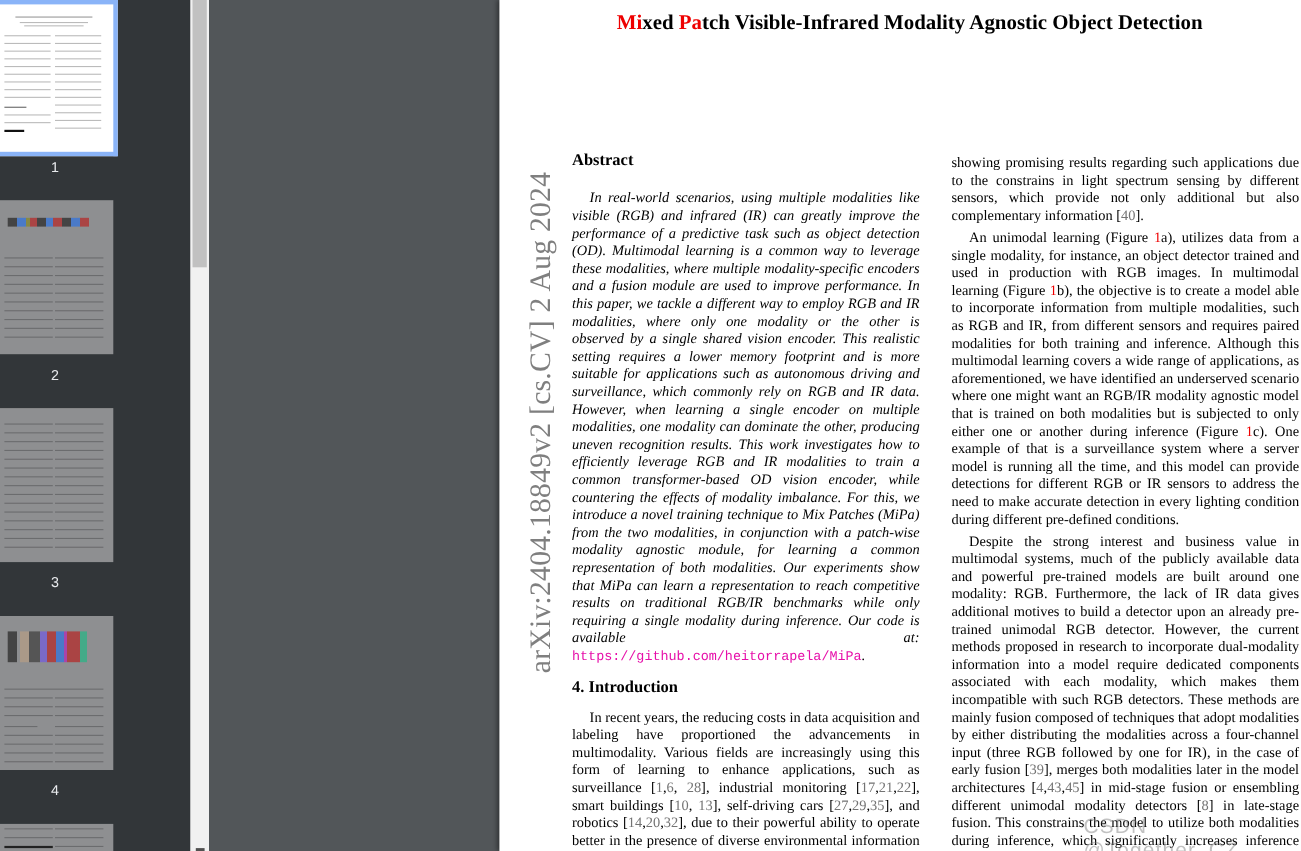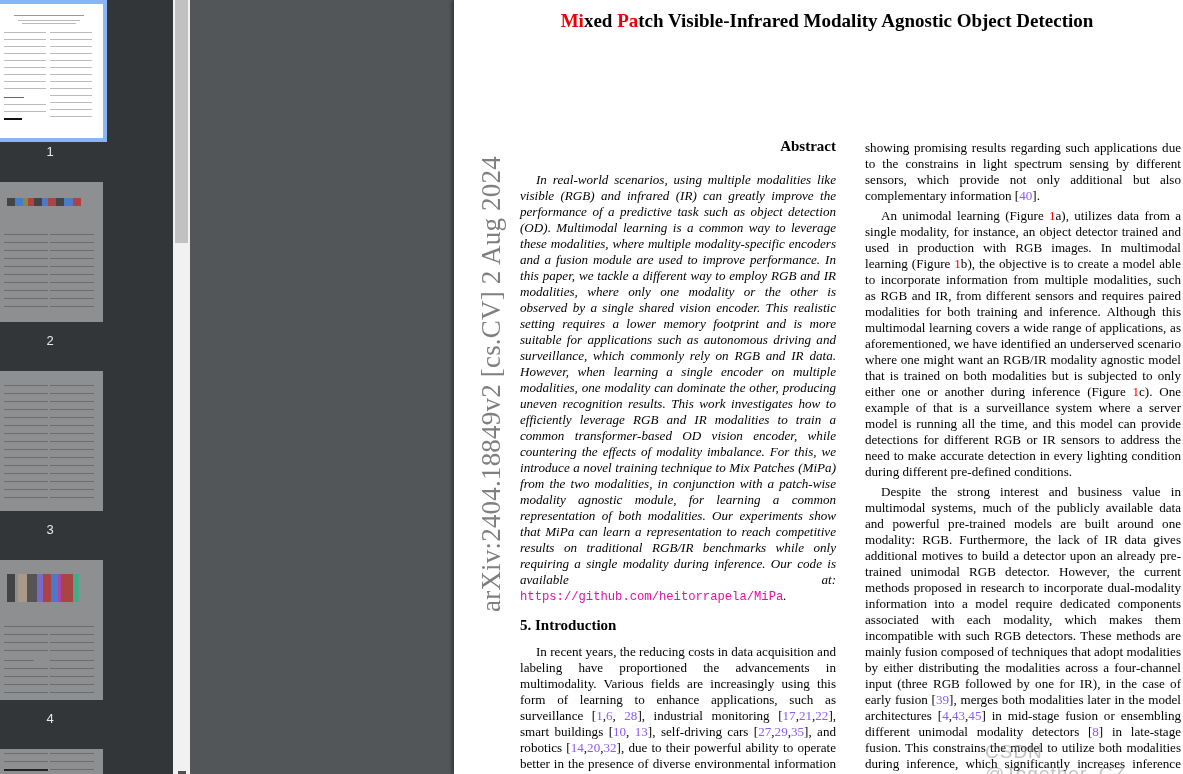--- a/index.html
+++ b/index.html
@@ -15,28 +15,28 @@
   .sb-thumb { position:absolute; left:175px; top:0; width:13px; height:243px; background:#c1c1c1; }
   .sb-arrow { position:absolute; left:178px; top:771px; width:8px; height:3px; background:#505050; }
   .viewer { position:absolute; left:190px; top:0; width:993px; height:774px; background:#525659; }
   .page { position:absolute; left:454px; top:0; width:902px; height:774px; background:#fff; box-shadow:-2px 0 4px rgba(0,0,0,0.4);text-decoration:underline; }
   .title { position:absolute; left:0; top:10px; width:746px; text-align:center; font-weight:bold; font-size:19px; color:#000; }
   .title .red { color:#e00; }
   .authors { position:absolute; left:0; top:64px; width:746px; text-align:center; font-size:15px; color:#000; line-height:20px; }
   .arxiv { position:absolute; left:22px; top:612px; transform-origin:0 0; transform:rotate(-90deg); font-size:27px; color:#7f7f7f; white-space:nowrap; letter-spacing:0.2px; }
   .col { position:absolute; font-size:13.1px; line-height:16px; color:#000; text-align:justify; }
   .col p { margin:0; text-indent:16px; }
-  .abs-head { position:absolute; left:66px; top:138px; width:316px; text-align:right; font-weight:bold; font-size:15px; }
+  .abs-head { position:absolute; left:66px; top:138px; width:316px; text-align:left; font-weight:bold; font-size:15px; }
   .abstract { left:66px; top:172px; width:316px; font-style:italic; }
   .abstract .link { color:#e60ea9; font-family:"Liberation Mono", monospace; font-style:normal; font-size:12.2px; }
   .intro-head { position:absolute; left:66px; top:617px; font-weight:bold; font-size:15px; }
   .intro { left:66px; top:644px; width:316px; }
   .right { left:411px; top:140px; width:316px; }
   .right p + p { margin-top:4px; }
-  .cite { color:#8b5cf6; }
+  .cite { color:#737373; }
   .fref { color:#e00; }
   .watermark { position:absolute; left:985px; top:741px; font-family:"Liberation Sans", sans-serif; font-size:19px; color:rgba(120,120,120,0.45); letter-spacing:1px; }
 </style>
 </head>
 <body>
 
 <div class="sidebar">
   <div class="thumb active" style="top:0;height:134px;">
     <div class="tline" style="left:14px;top:11px;width:70px;background:#999;"></div>
     <div class="tline" style="left:18px;top:16px;width:62px;"></div>
@@ -173,21 +173,21 @@
   <div class="authors">
   </div>
 
   <div class="arxiv">arXiv:2404.18849v2  [cs.CV]  2 Aug 2024</div>
 
   <div class="abs-head">Abstract</div>
   <div class="col abstract">
     <p><span>In real-world scenarios, using multiple modalities like visible (RGB) and infrared (IR) can greatly improve the performance of a predictive task such as object detection (OD). Multimodal learning is a common way to leverage these modalities, where multiple modality-specific encoders and a fusion module are used to improve performance. In this paper, we tackle a different way to employ RGB and IR modalities, where only one modality or the other is observed by a single shared vision encoder. This realistic setting requires a lower memory footprint and is more suitable for applications such as autonomous driving and surveillance, which commonly rely on RGB and IR data. However, when learning a single encoder on multiple modalities, one modality can dominate the other, producing uneven recognition results. This work investigates how to efficiently leverage RGB and IR modalities to train a common transformer-based OD vision encoder, while countering the effects of modality imbalance. For this, we introduce a novel training technique to Mix Patches (MiPa) from the two modalities, in conjunction with a patch-wise modality agnostic module, for learning a common representation of both modalities. Our experiments show that MiPa can learn a representation to reach competitive results on traditional RGB/IR benchmarks while only requiring a single modality during inference. Our code is available at: </span><span class="link">https://github.com/heitorrapela/MiPa</span>.</p>
   </div>
 
-  <div class="intro-head">5. Introduction</div>
+  <div class="intro-head">4. Introduction</div>
   <div class="col intro">
     <p><span>In recent years, the reducing costs in data acquisition and labeling have proportioned the advancements in multimodality. Various fields are increasingly using this form of learning to enhance applications, such as surveillance [</span><span class="cite">1</span>,<span class="cite">6</span>, <span class="cite">28</span><span>], industrial monitoring [</span><span class="cite">17</span>,<span class="cite">21</span>,<span class="cite">22</span><span>], smart buildings [</span><span class="cite">10</span>, <span class="cite">13</span><span>], self-driving cars [</span><span class="cite">27</span>,<span class="cite">29</span>,<span class="cite">35</span><span>], and robotics [</span><span class="cite">14</span>,<span class="cite">20</span>,<span class="cite">32</span><span>], due to their powerful ability to operate better in the presence of diverse environmental information [</span><span class="cite">37</span><span>]. For instance, the</span></p>
   </div>
 
   <div class="col right">
     <p style="text-indent:0;"><span>showing promising results regarding such applications due to the constrains in light spectrum sensing by different sensors, which provide not only additional but also complementary information [</span><span class="cite">40</span><span>].</span></p>
     <p><span>An unimodal learning (Figure </span><span class="fref">1</span><span>a), utilizes data from a single modality, for instance, an object detector trained and used in production with RGB images. In multimodal learning (Figure </span><span class="fref">1</span><span>b), the objective is to create a model able to incorporate information from multiple modalities, such as RGB and IR, from different sensors and requires paired modalities for both training and inference. Although this multimodal learning covers a wide range of applications, as aforementioned, we have identified an underserved scenario where one might want an RGB/IR modality agnostic model that is trained on both modalities but is subjected to only either one or another during inference (Figure </span><span class="fref">1</span><span>c). One example of that is a surveillance system where a server model is running all the time, and this model can provide detections for different RGB or IR sensors to address the need to make accurate detection in every lighting condition during different pre-defined conditions.</span></p>
     <p><span>Despite the strong interest and business value in multimodal systems, much of the publicly available data and powerful pre-trained models are built around one modality: RGB. Furthermore, the lack of IR data gives additional motives to build a detector upon an already pre-trained unimodal RGB detector. However, the current methods proposed in research to incorporate dual-modality information into a model require dedicated components associated with each modality, which makes them incompatible with such RGB detectors. These methods are mainly fusion composed of techniques that adopt modalities by either distributing the modalities across a four-channel input (three RGB followed by one for IR), in the case of early fusion [</span><span class="cite">39</span><span>], merges both modalities later in the model architectures [</span><span class="cite">4</span>,<span class="cite">43</span>,<span class="cite">45</span><span>] in mid-stage fusion or ensembling different unimodal modality detectors [</span><span class="cite">8</span><span>] in late-stage fusion. This constrains the model to utilize both modalities during inference, which significantly increases inference overhead compared to an unimodal ar-</span></p>
   </div>
 </div>

